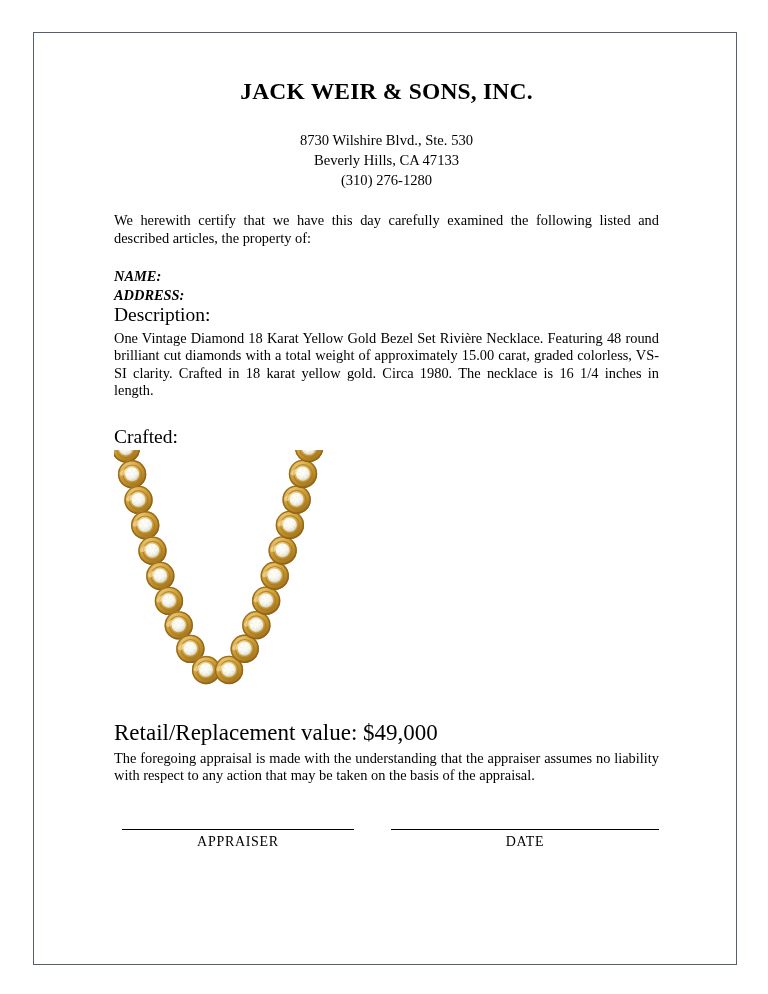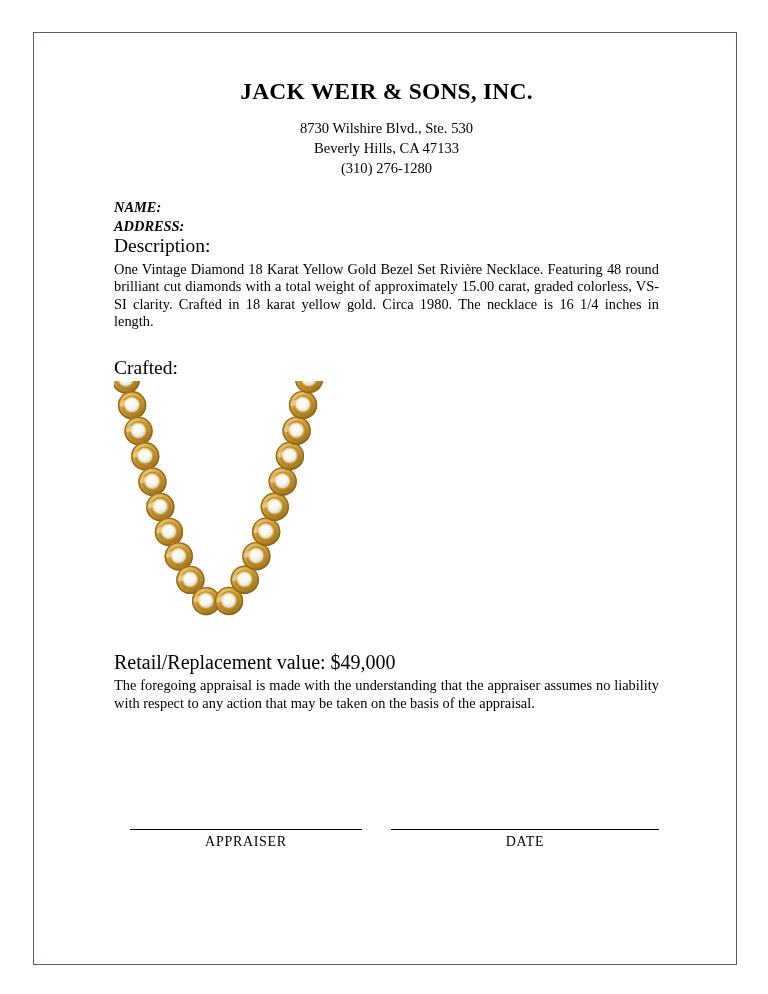--- a/index.html
+++ b/index.html
@@ -39,21 +39,21 @@
   
   #letterhead {
     text-align: center;
     padding-top: 46px;
   }
   #company-name {
     font-size: 23.5px;
     font-weight: bold;
     letter-spacing: 0.2px;
     line-height: 1.1;
-    margin-bottom: 13px;
+    margin-bottom: 25px;
     white-space: nowrap;
   }
   .address-line {
     font-size: 14.6px;
     font-weight: normal;
     line-height: 1.38;
     white-space: nowrap;
   }
 
   
@@ -102,21 +102,21 @@
     overflow: hidden;
   }
   #necklace-photo {
     position: absolute;
     left: 0;
     top: 0;
   }
 
   
   #value-line {
-    font-size: 20px;
+    font-size: 23px;
     line-height: 1.15;
     margin-top: 24px;
     margin-bottom: 3px;
     white-space: nowrap;
   }
   #disclaimer-para {
     margin-bottom: 12px;
   }
 
   
@@ -134,36 +134,37 @@
   .sig-rule {
     border-bottom: 1.4px solid #000000;
     height: 0;
   }
   .sig-caption {
     text-align: center;
     font-size: 14px;
     letter-spacing: 0.7px;
     padding-top: 4px;
   }
-  #sig-appraiser { left: 16px;   width: 232px; }
+  #sig-appraiser { left: 8px;   width: 232px; }
   #sig-date      { left: 277px; width: 268px; }
 </style>
 </head>
 <body>
 
 <div id="page-frame">
   <div id="page-inner">
 
     <div id="letterhead">
       <div id="company-name">JACK WEIR &amp; SONS, INC.</div>
       <div class="address-line">8730 Wilshire Blvd., Ste. 530</div>
       <div class="address-line">Beverly Hills, CA 47133</div>
       <div class="address-line">(310) 276-1280</div>
     </div>
 
+    <p id="certify-para" class="para">We herewith certify that we have this day carefully examined the following listed and described articles, the property of:</p>
 
     <div id="party-block">
       <div class="party-label">NAME:</div>
       <div class="party-label">ADDRESS:</div>
     </div>
 
     <div class="section-heading">Description:</div>
     <p id="description-para" class="para">One Vintage Diamond 18 Karat Yellow Gold Bezel Set Rivière Necklace. Featuring 48 round brilliant cut diamonds with a total weight of approximately 15.00 carat, graded colorless, VS-SI clarity. Crafted in 18 karat yellow gold. Circa 1980. The necklace is 16 1/4 inches in length.</p>
 
     <div id="picture-heading" class="section-heading">Crafted:</div>

